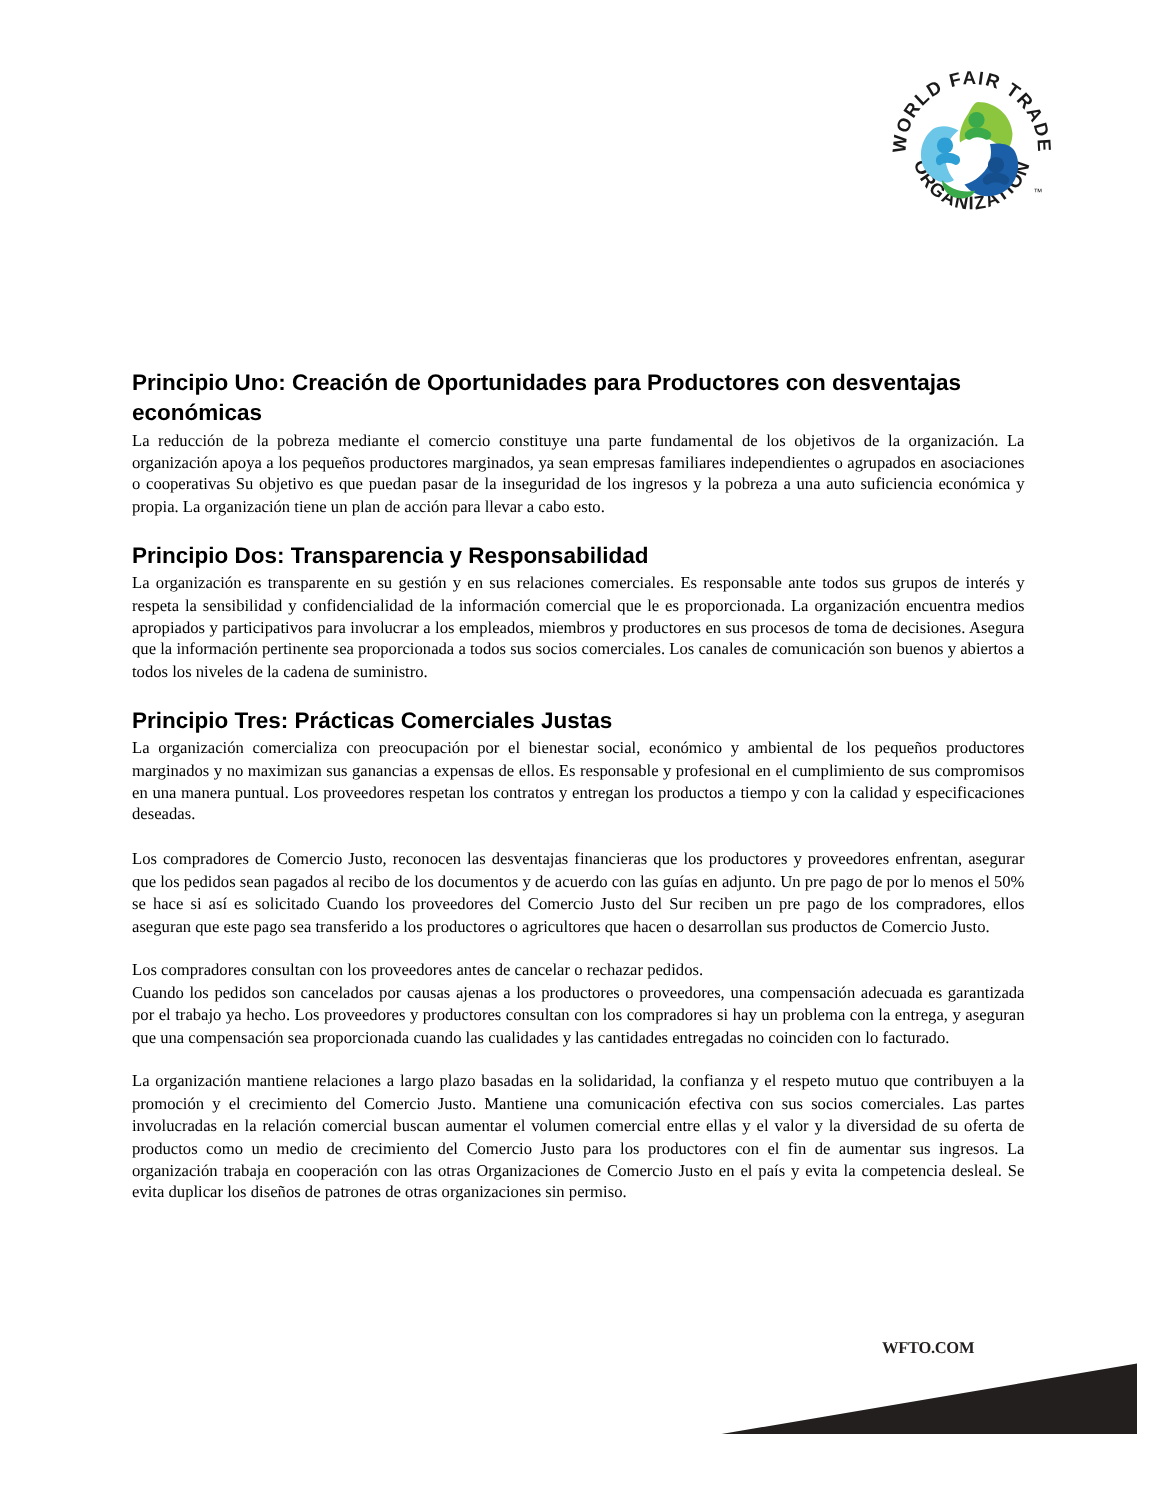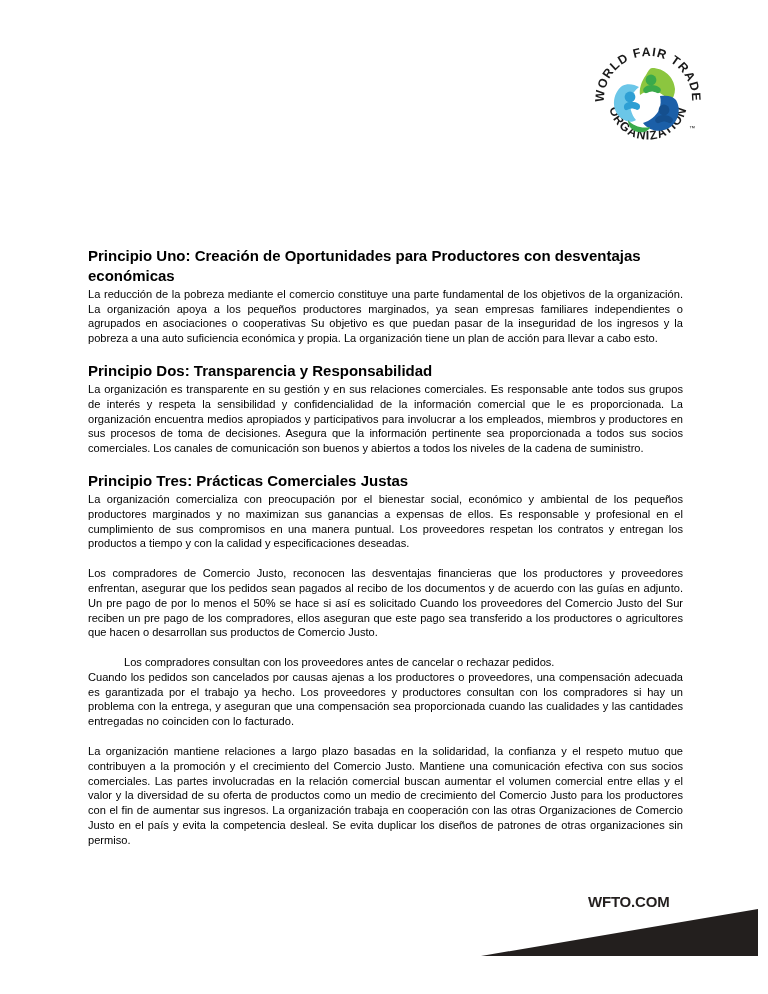--- a/index.html
+++ b/index.html
@@ -58,32 +58,34 @@
     text-align: left;
   }
 
   .body-text {
     font-size: 11.1px;
     line-height: 1.335;
     margin: 0;
     text-align: justify;
     text-justify: inter-word;
     hyphens: none;
+    font-family: Liberation Serif, serif;
   }
-  .body-text.ragged { text-align: left; margin-left: 36px; }
+  .body-text.ragged { text-align: left; }
 
   
   .footer-url {
     position: absolute;
     left: 588px;
     top: 893px;
-    font-size: 15px;
+    font-size: 11px;
     font-weight: bold;
     letter-spacing: -0.2px;
     color: #231f1e;
+    font-family: Liberation Serif, serif;
   }
   .footer-wedge {
     position: absolute;
     left: 0;
     top: 890px;
     width: 768px;
     height: 104px;
   }
   .footer-wedge svg { display: block; width: 768px; height: 104px; }
 </style>

